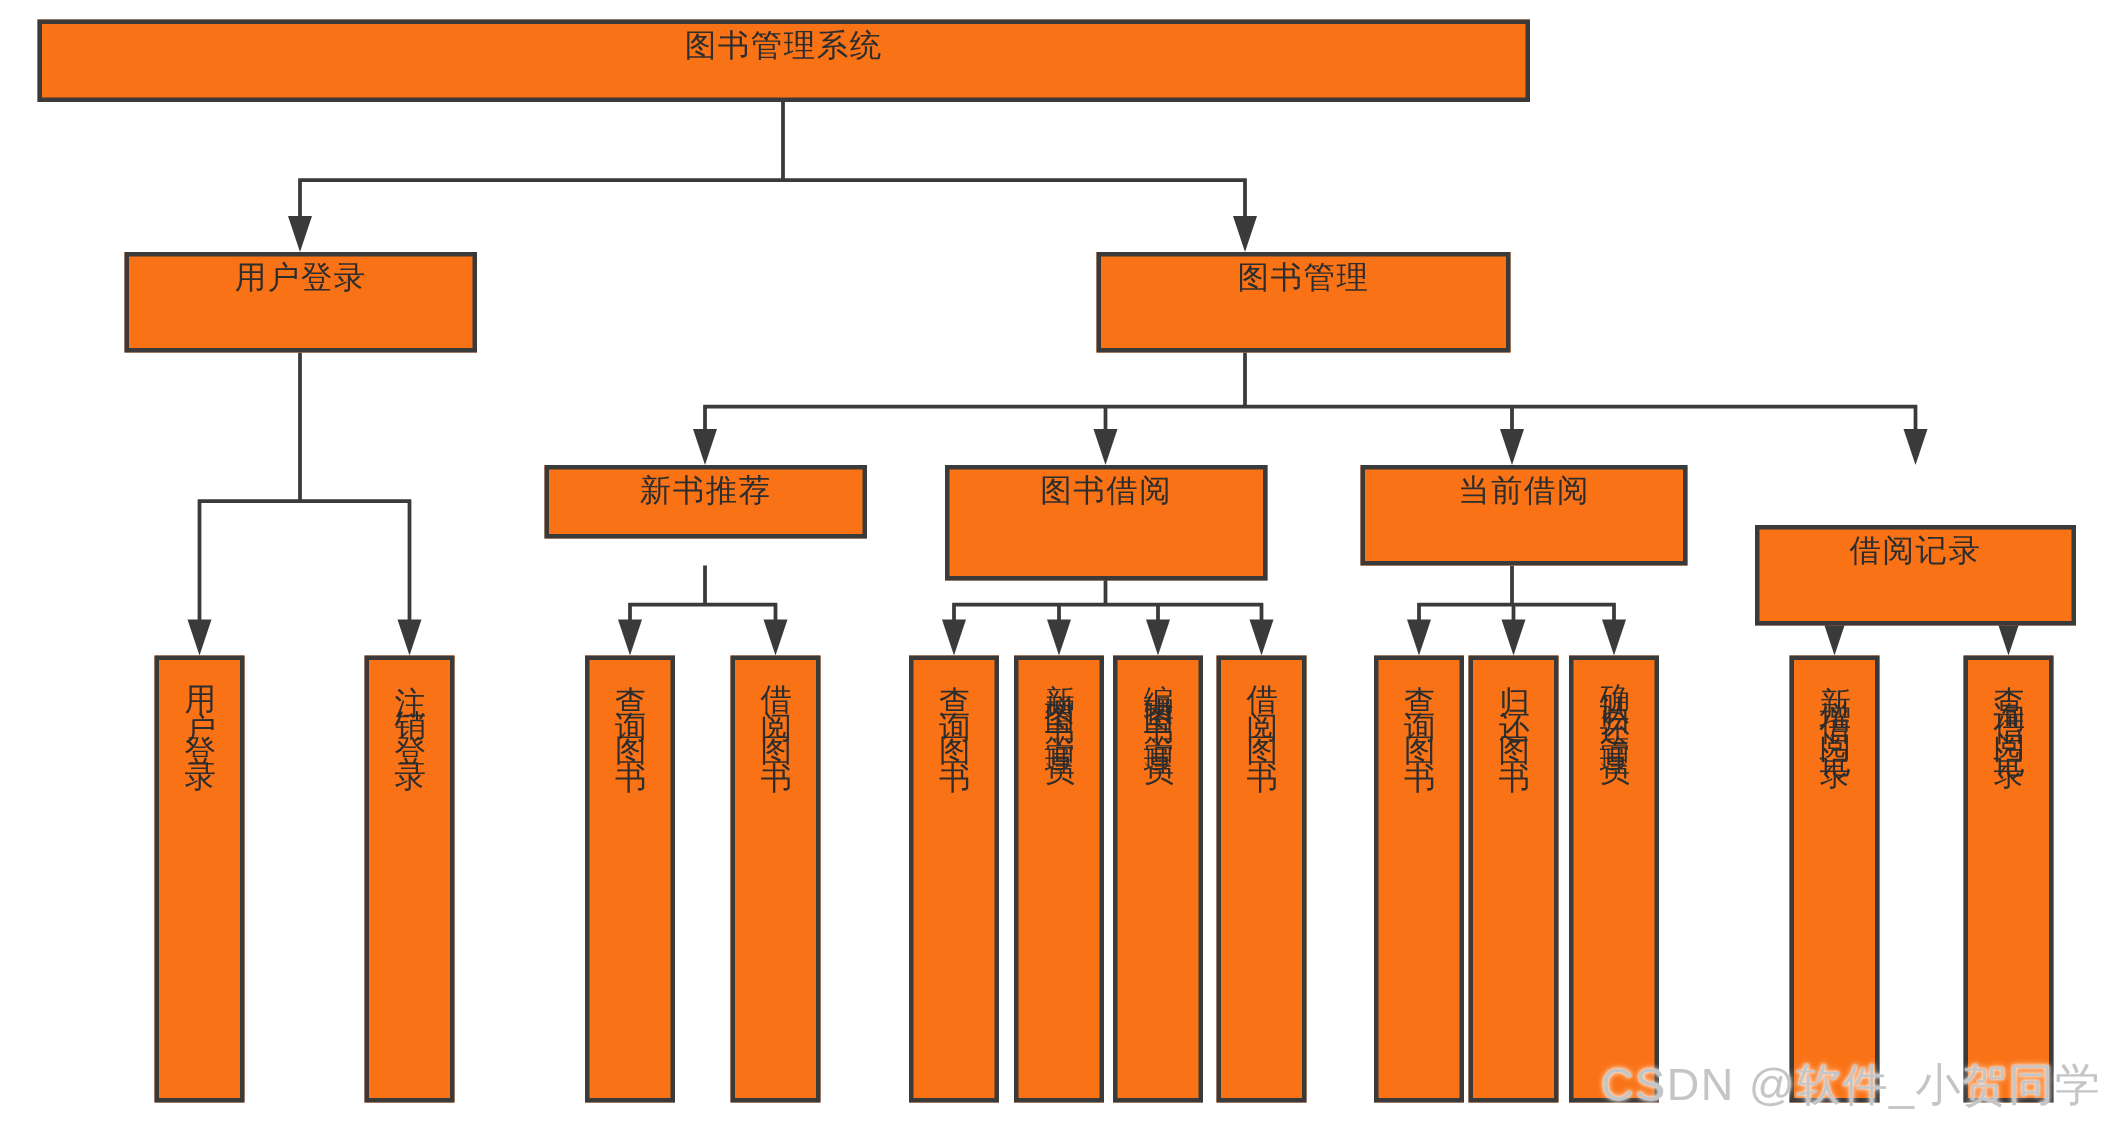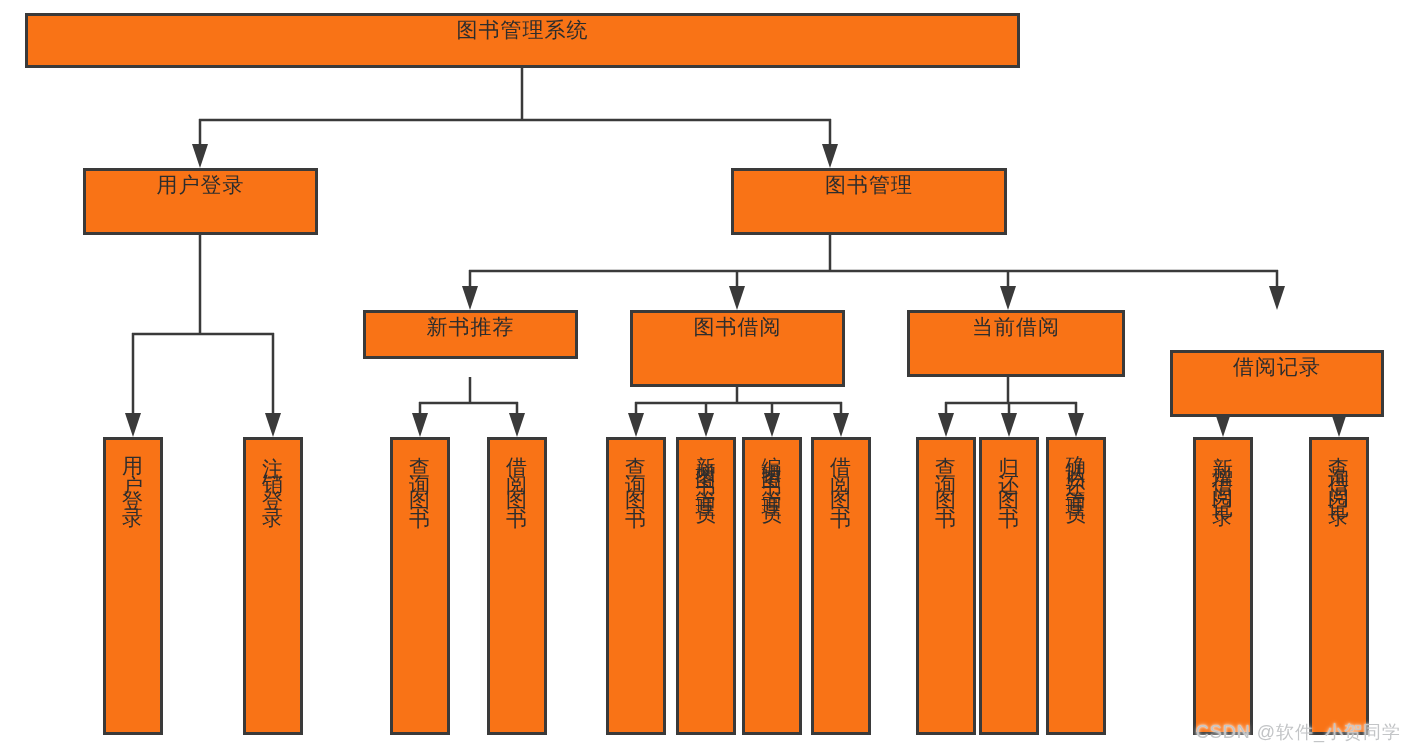--- a/index.html
+++ b/index.html
@@ -44,21 +44,21 @@
     letter-spacing: 17px;
     line-height: 1;
     white-space: nowrap;
   }
   .vbox .vtext.mid  { letter-spacing: 10px; }
   .vbox .vtext.long { letter-spacing: 7px;  font-size: 20px; }
   .watermark {
     position: absolute;
     right: 4px;
     bottom: 3px;
-    font-size: 18px;
+    font-size: 30px;
     color: #c3c5c7;
     letter-spacing: 1px;
     white-space: nowrap;
     text-shadow: 0 0 2px #ffffff, 0 0 4px #ffffff;
     z-index: 5;
   }
 </style>
 </head>
 <body>
 

